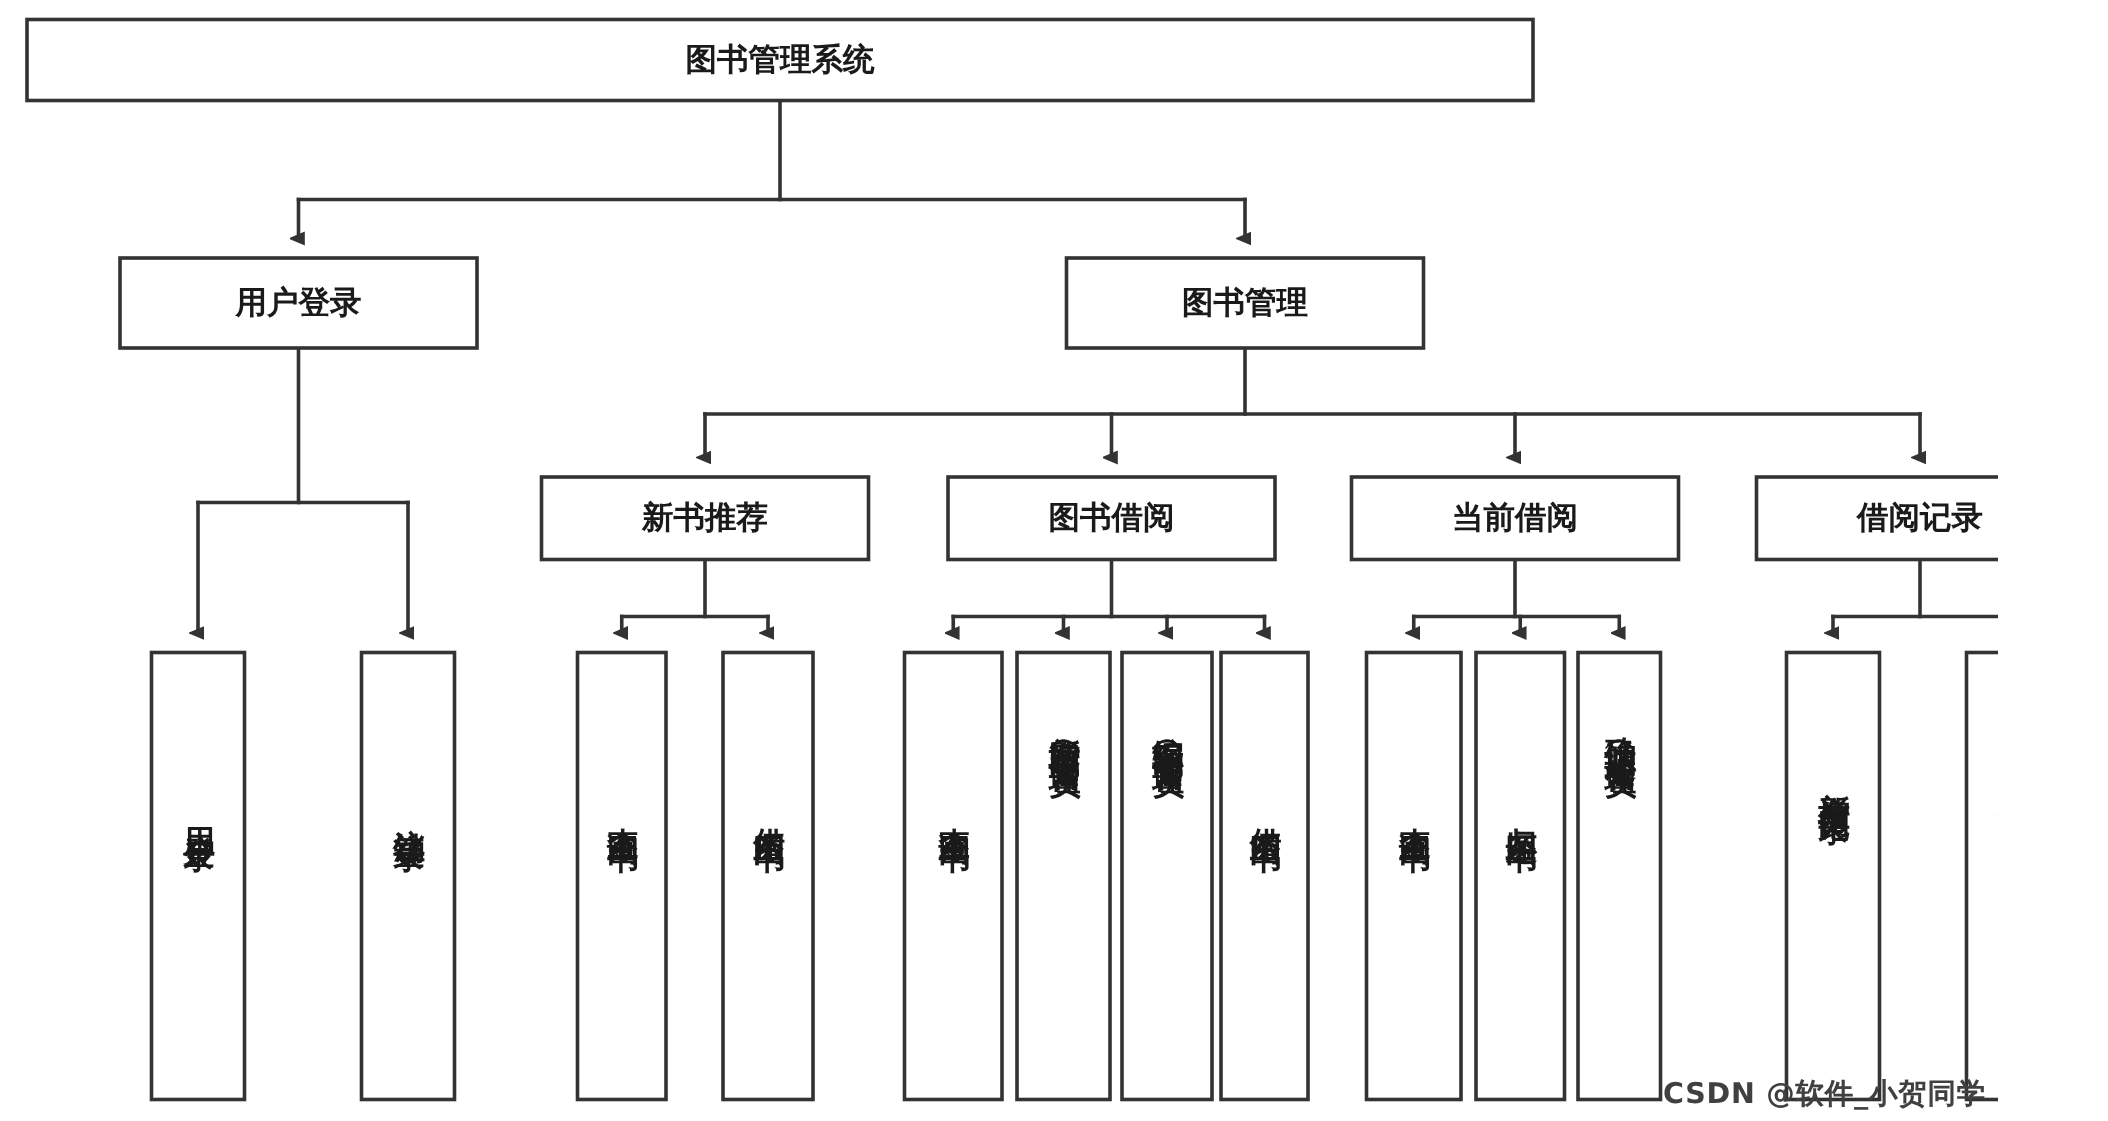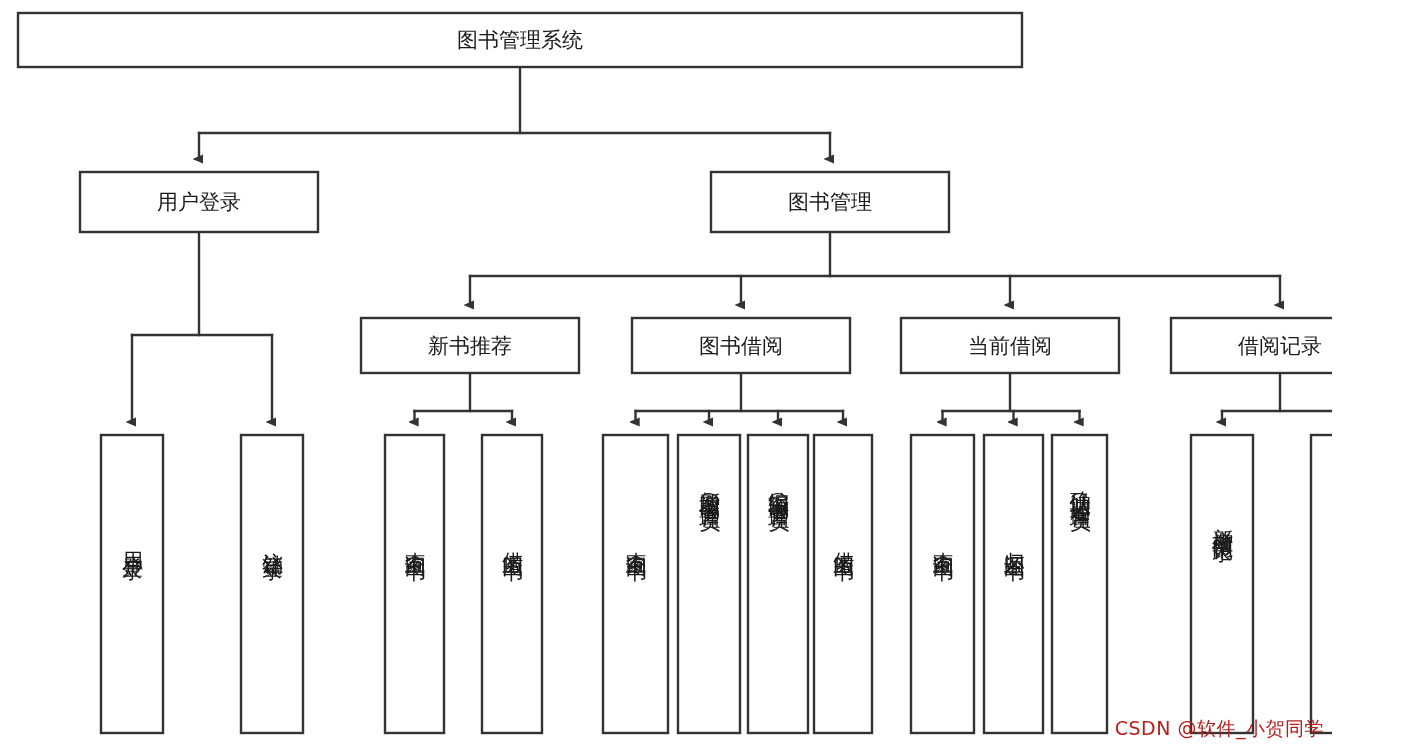--- a/index.html
+++ b/index.html
@@ -9,20 +9,21 @@
   }
   body {
     font-family: "DejaVu Sans", "Liberation Sans", sans-serif;
   }
   #diagram-root {
     position: relative;
     width: 1332px;
     height: 747px;
     background: #ffffff;
     overflow: hidden;
+    font-weight: bold;
   }
   svg.canvas {
     position: absolute;
     left: 0;
     top: 0;
     width: 1405px;
     height: 747px;
   }
   .node-rect {
     fill: #ffffff;
@@ -62,21 +63,21 @@
     color: #1a1a1a;
     letter-spacing: 3px;
     white-space: nowrap;
   }
   .watermark {
     position: absolute;
     right: 8px;
     bottom: 5px;
     font-family: "DejaVu Sans", "Liberation Sans", sans-serif;
     font-size: 19px;
-    color: #b91c1c;
+    color: #404040;
     white-space: nowrap;
     letter-spacing: 0.5px;
   }
 </style>
 </head>
 <body>
 
 <div id="diagram-root">
 
   <svg class="canvas" viewBox="0 0 1405 747">

